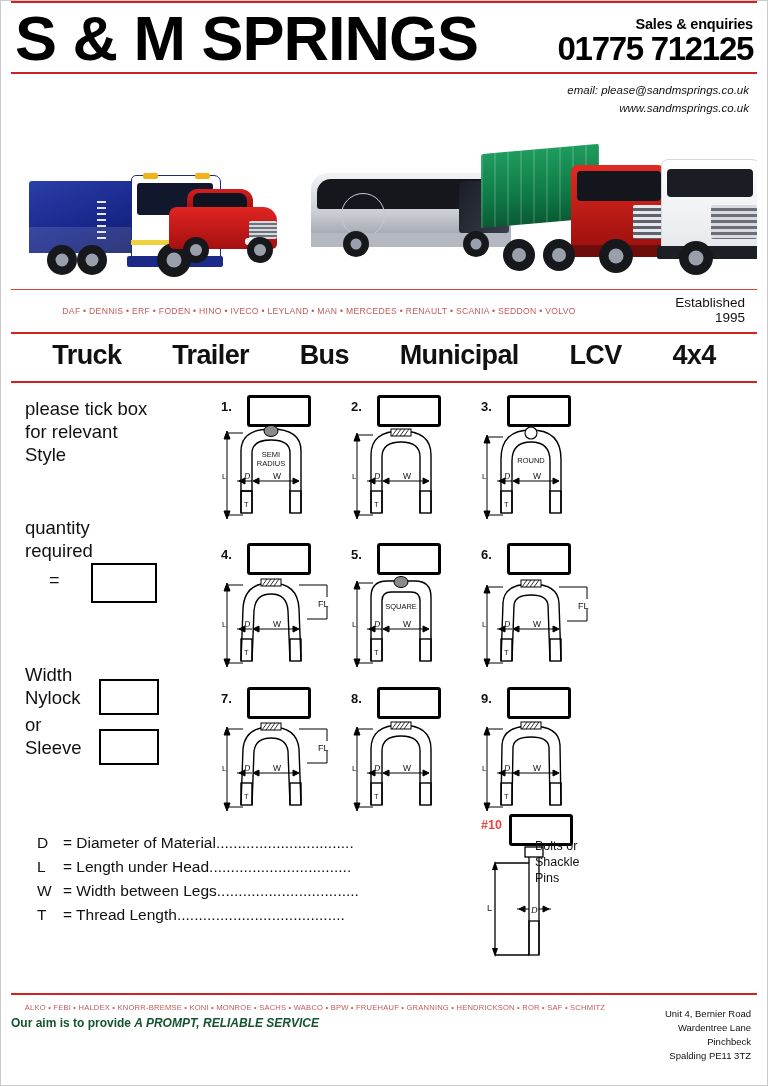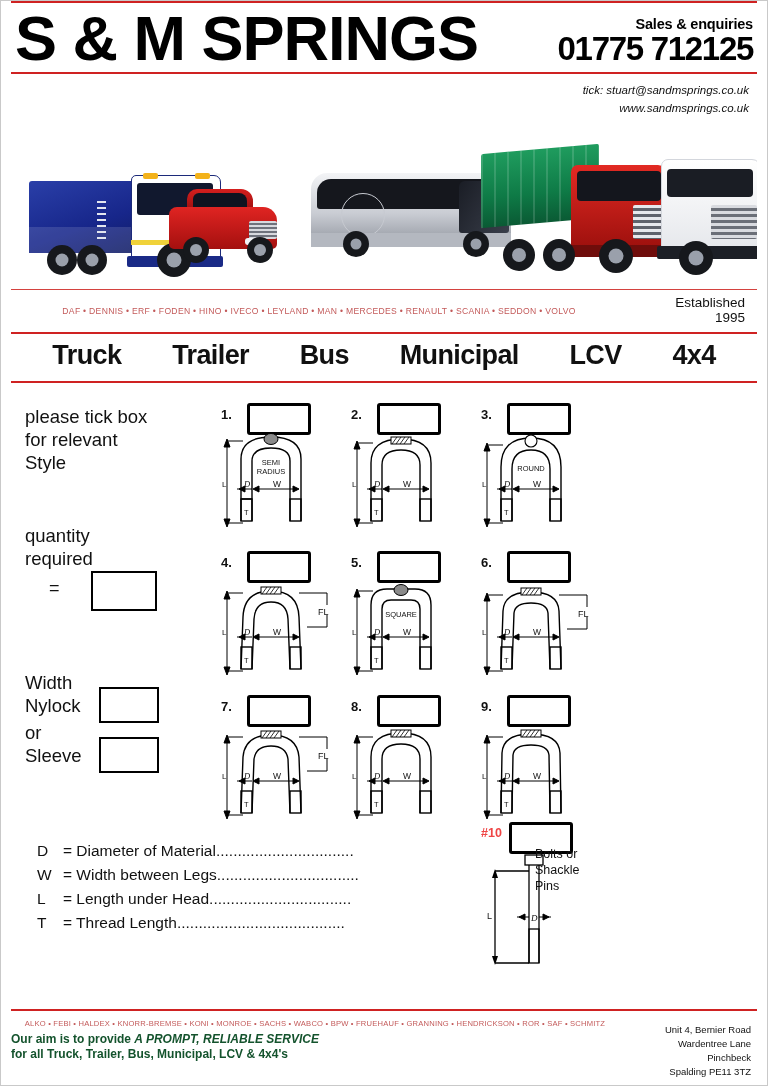--- a/index.html
+++ b/index.html
@@ -65,21 +65,21 @@
   .makes-row{display:flex;align-items:center;margin:0 10px;padding:6px 0 4px 0;}
   .makes{flex:1;text-align:center;font-size:8.6px;letter-spacing:.3px;color:#c35a5a;white-space:nowrap;}
   .established{width:118px;text-align:right;padding-right:12px;font-size:13.5px;line-height:1.1;color:#111;}
 
   
   .sector-rule{height:2px;background:#cf2222;margin:2px 10px 0 10px;}
   .sector-row{display:flex;justify-content:space-around;align-items:center;margin:0 10px;padding:6px 16px 8px 16px;}
   .sector{font-size:27px;font-weight:bold;letter-spacing:-.6px;color:#111;}
 
   
-  .form-area{position:relative;margin:16px 10px;height:594px;}
+  .form-area{position:relative;margin:8px 10px;height:594px;}
 
   .lbl{position:absolute;font-size:18.5px;color:#111;line-height:1.25;}
   .tick-note{left:14px;top:6px;}
   .qty-note{left:14px;top:125px;}
   .eq{left:38px;top:178px;font-size:18px;}
   .nuts{left:14px;top:272px;}
   .nylock{left:14px;top:295px;}
   .orlbl{left:14px;top:322px;}
   .sleeve{left:14px;top:345px;}
 
@@ -123,21 +123,21 @@
     <div class="company">S &amp; M SPRINGS</div>
     <div class="contact">
       <div class="sales-line">Sales &amp; enquiries</div>
       <div class="phone">01775 712125</div>
     </div>
   </div>
   <div class="hdr-rule"></div>
 
   <div class="photo-band">
     <div class="email-block">
-      <div>tick: stuart@sandmsprings.co.uk</div>
+      <div>email: please@sandmsprings.co.uk</div>
       <div>www.sandmsprings.co.uk</div>
     </div>
 
     <div class="veh rt-body"></div>
     <div class="veh rt-bodyshade"></div>
     <div class="veh rt-ladder"></div>
     <div class="veh rt-cab"></div>
     <div class="veh rt-glass"></div>
     <div class="veh rt-stripe"></div>
     <div class="veh rt-bumper"></div>
@@ -570,33 +570,32 @@
       </svg>
       <div class="bolts-note">
         <div>Bolts or</div>
         <div>Shackle</div>
         <div>Pins</div>
       </div>
     </div>
 
     <div class="legend">
       <div><span class="key">D</span><span>= Diameter of Material</span><span>................................</span></div>
+      <div><span class="key">L</span><span>= Length under Head</span><span>.................................</span></div>
       <div><span class="key">W</span><span>= Width between Legs</span><span>.................................</span></div>
-      <div><span class="key">L</span><span>= Length under Head</span><span>.................................</span></div>
       <div><span class="key">T</span><span>= Thread Length</span><span>.......................................</span></div>
     </div>
   </div>
 
   <div class="foot-rule"></div>
   <div class="footer">
     <div class="foot-left">
       <div class="foot-makes">ALKO • FEBI • HALDEX • KNORR-BREMSE • KONI • MONROE • SACHS • WABCO • BPW • FRUEHAUF • GRANNING • HENDRICKSON • ROR • SAF • SCHMITZ</div>
       <div class="slogan">
         <div><span>Our aim is to provide </span><span class="it">A PROMPT, RELIABLE SERVICE</span></div>
-        <div>for all Truck, Trailer, Bus, Municipal, LCV &amp; 4x4's</div>
       </div>
     </div>
     <div class="addr">
       <div>Unit 4, Bernier Road</div>
       <div>Wardentree Lane</div>
       <div>Pinchbeck</div>
       <div>Spalding  PE11 3TZ</div>
     </div>
   </div>
 

